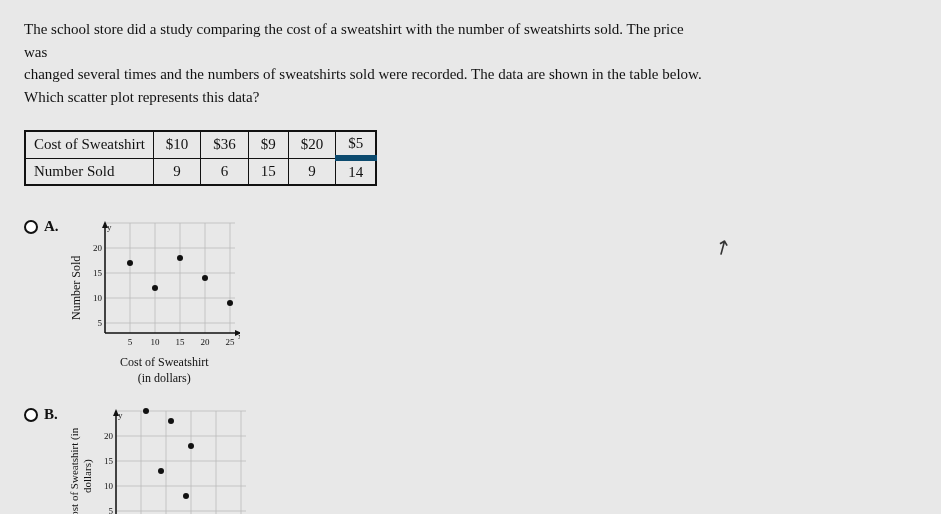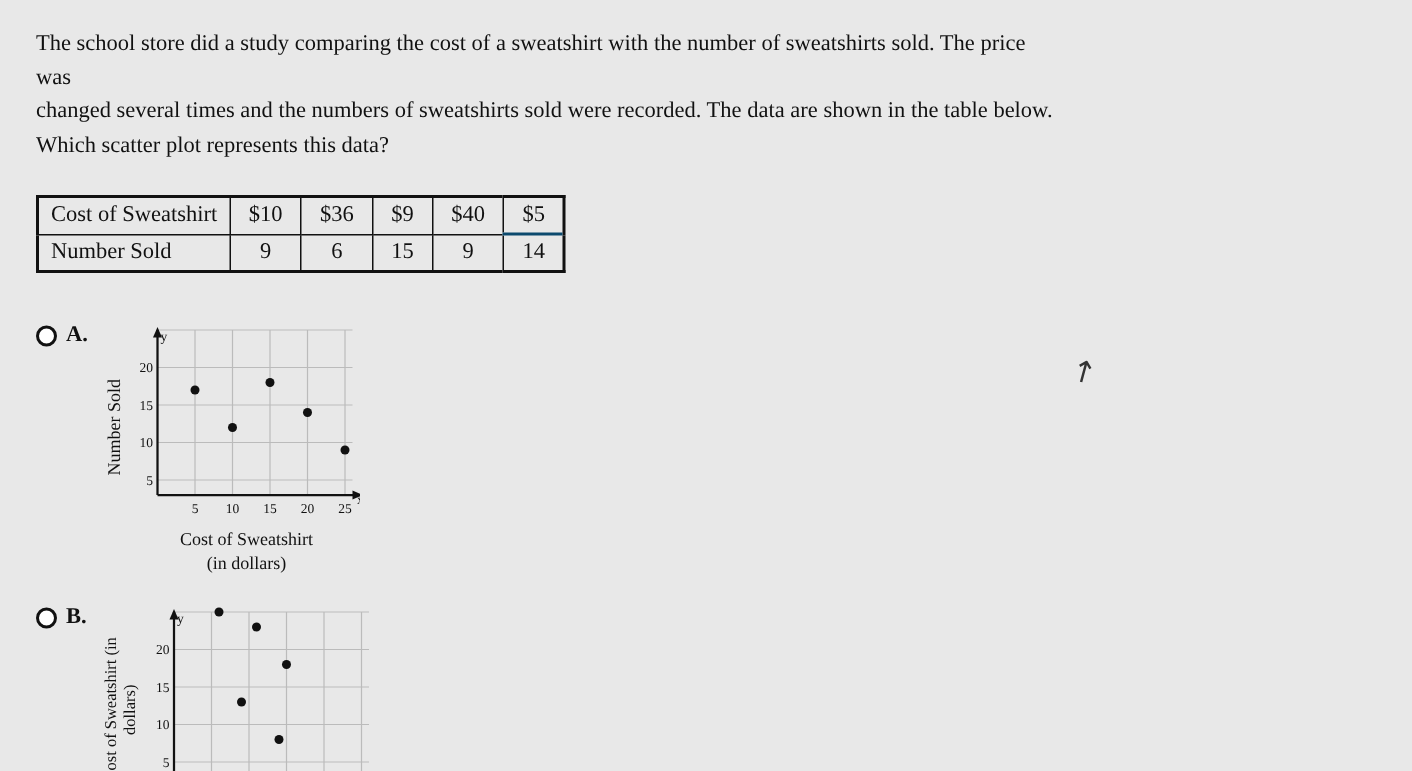--- a/index.html
+++ b/index.html
@@ -125,30 +125,30 @@
 
   
   <div class="table-wrapper">
     <table class="data-table">
       <tbody>
           <tr>
         <td style="border-left:2.5px solid #111; border-top:2.5px solid #111; border-bottom:1px solid #111; border-right:1px solid #111;">Cost of Sweatshirt</td>
         <td id="r1c1">$10</td>
         <td id="r1c2">$36</td>
         <td id="r1c3">$9</td>
-        <td id="r1c4">$40</td>
+        <td id="r1c4">$20</td>
         <td id="r1c5" style="border-right:2.5px solid #111; border-top:2.5px solid #111; border-bottom:1px solid #111;">$5</td>
       </tr>
       <tr>
         <td style="border-left:2.5px solid #111; border-bottom:2.5px solid #111; border-top:1px solid #111; border-right:1px solid #111;">Number Sold</td>
         <td id="r2c1">9</td>
         <td id="r2c2">6</td>
         <td id="r2c3">15</td>
         <td id="r2c4">9</td>
-        <td id="r2c5" style="border-right:2.5px solid #111; border-bottom:2.5px solid #111; border-top:2px solid #0c4a6e;">14</td>
+        <td id="r2c5" style="border-right:2.5px solid #111; border-bottom:2.5px solid #111; border-top:6px solid #0c4a6e;">14</td>
       </tr>
     </tbody>
       </table>
   </div>
 
   
   <div class="options-row">
 
     <div class="option">
       <span class="radio-circle"></span>

